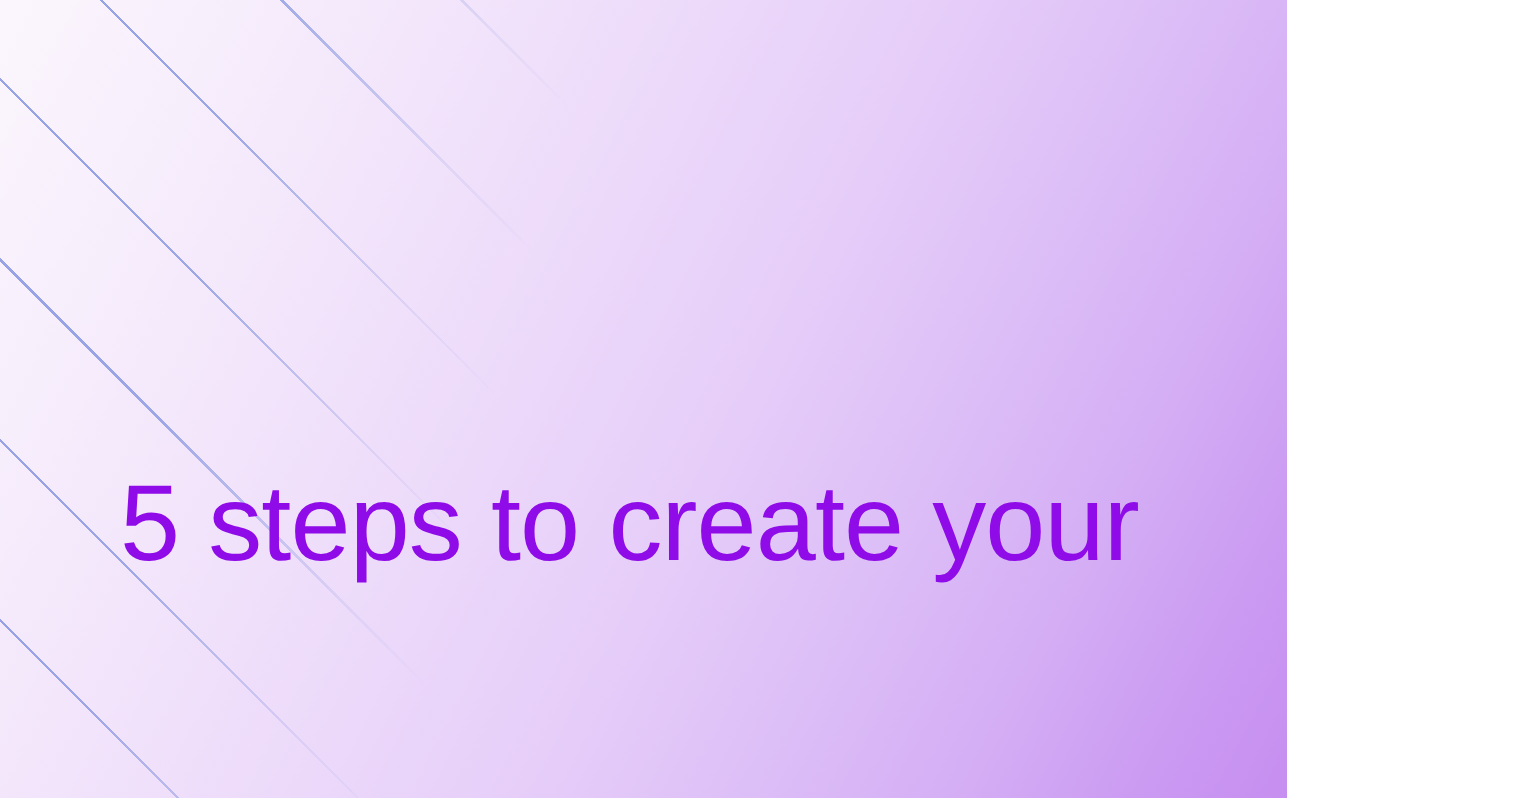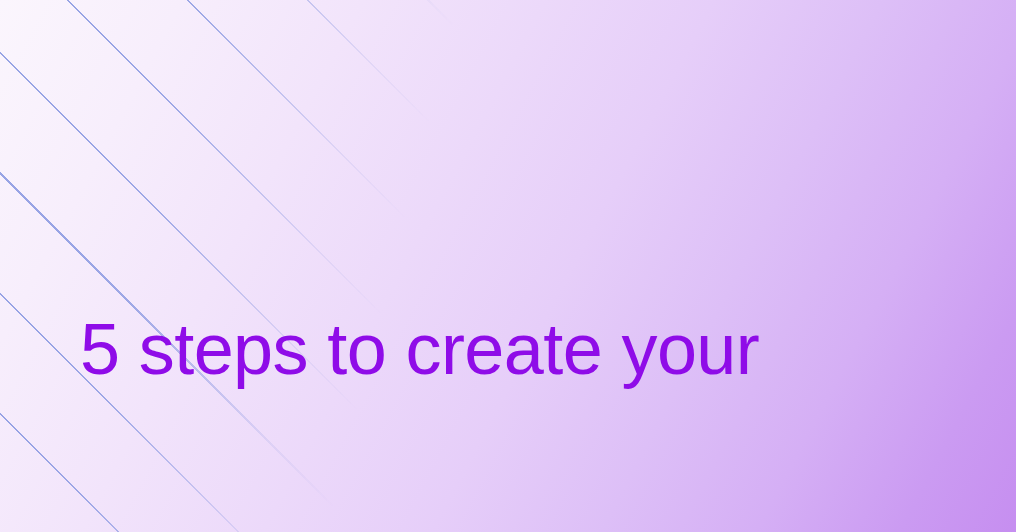--- a/index.html
+++ b/index.html
@@ -7,21 +7,21 @@
     margin: 0;
     padding: 0;
     background: #ffffff;
   }
   body {
     font-family: "Liberation Sans", sans-serif;
   }
 
   .banner {
     position: relative;
-    width: 1016px;
+    width: 858px;
     height: 532px;
     overflow: hidden;
     
     background:
       linear-gradient(
         118deg,
         #fbf6fd   0%,
         #f7eefc  14%,
         #f2e4fb  28%,
         #ecd9fa  42%,

